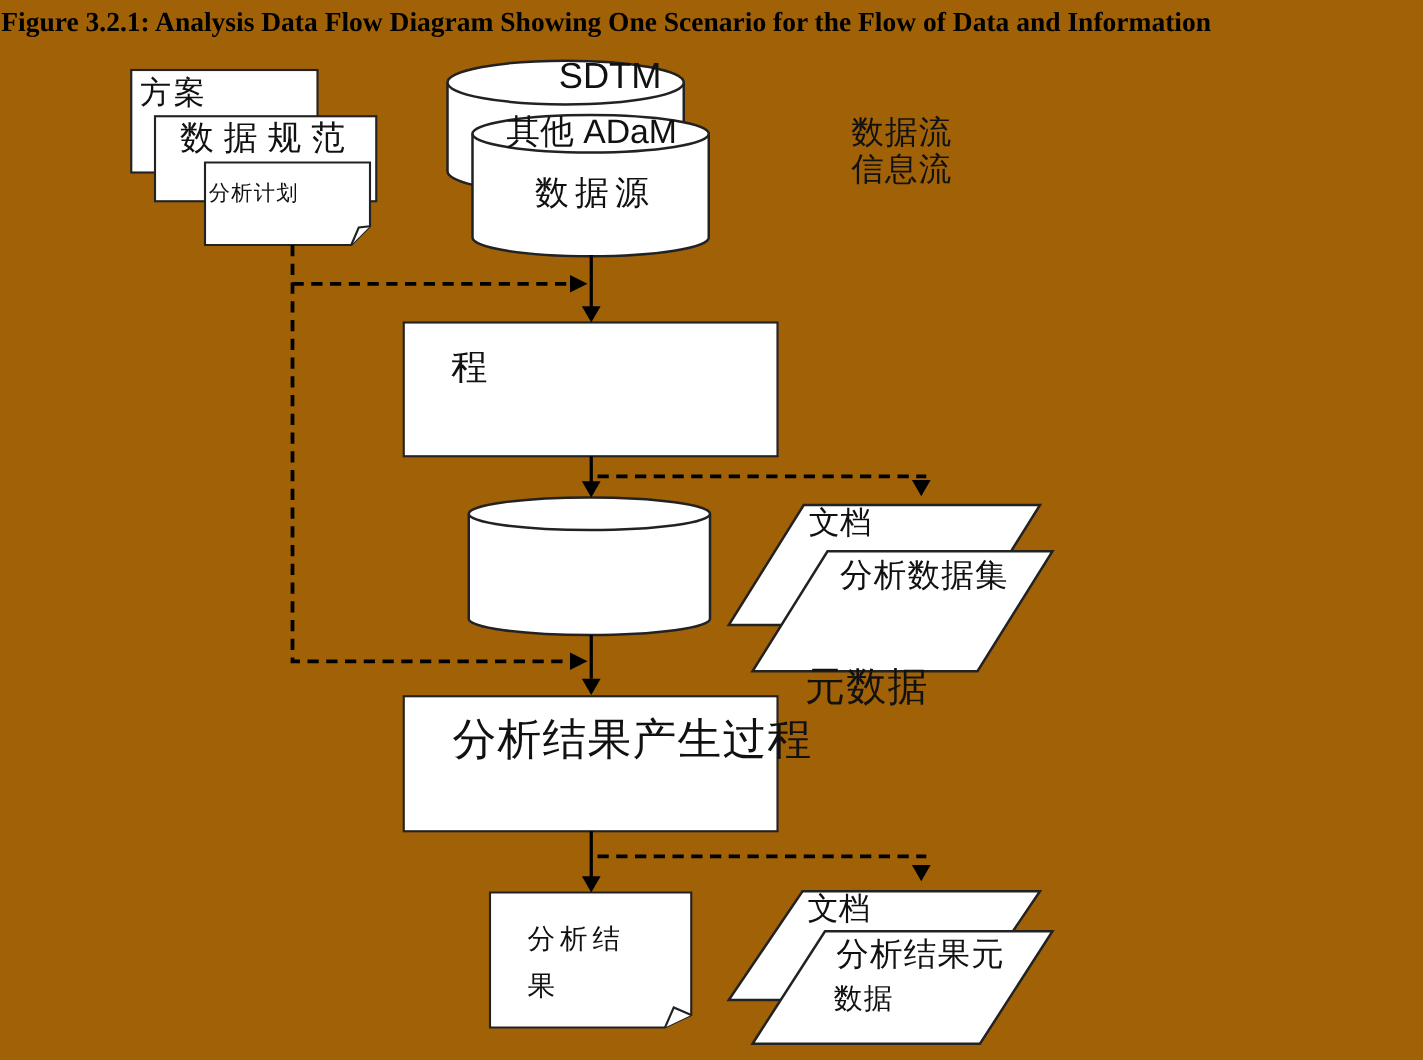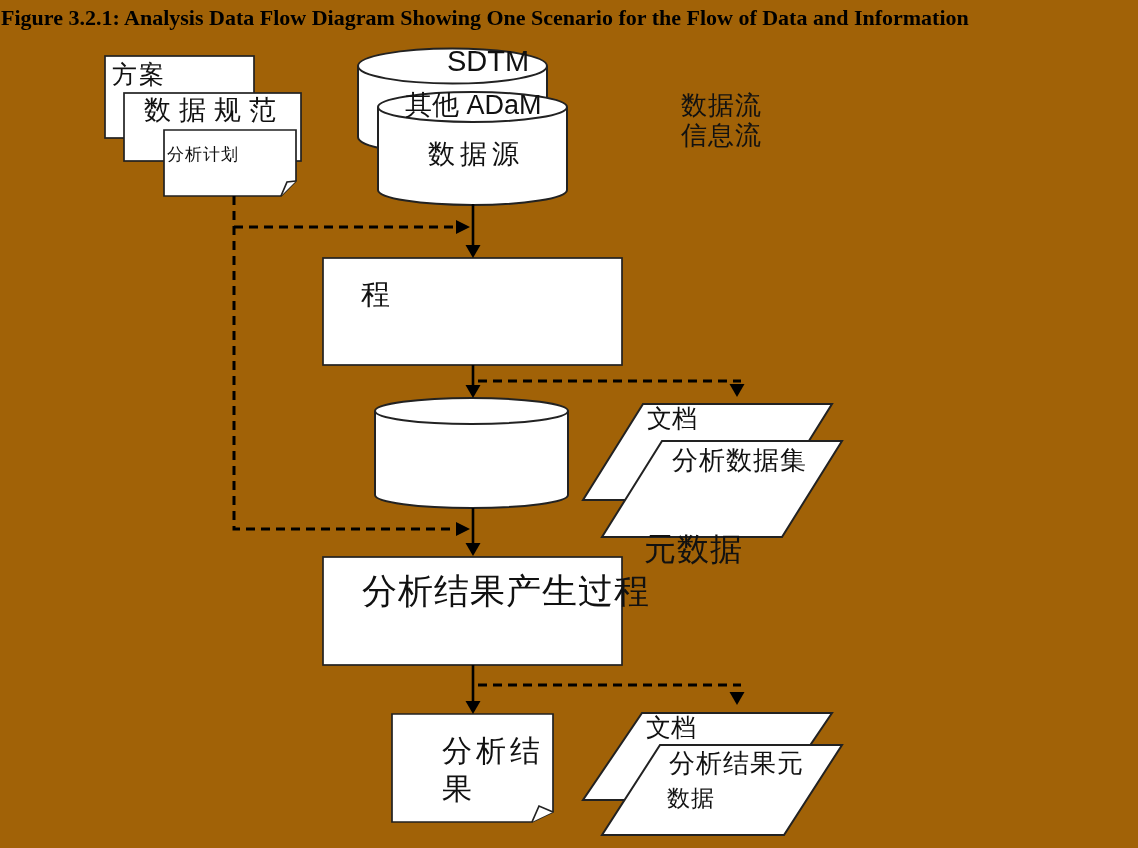--- a/index.html
+++ b/index.html
@@ -36,21 +36,21 @@
   .lbl-box1 { left:361px; top:274px; font-size:29px; letter-spacing:0px; line-height:40px; }
   
   .lbl-cylmid { left:417px; top:429px; font-size:23px; letter-spacing:1px; line-height:29px; }
   
   .lbl-stack1-back  { left:647px; top:405px; font-size:25px; }
   .lbl-stack1-l1    { left:672px; top:446px; font-size:26px; letter-spacing:1px; }
   .lbl-stack1-l2    { left:644px; top:483px; font-size:32px; letter-spacing:1px;margin-top:48px; }
   
   .lbl-box2 { left:362px; top:572px; font-size:35px; letter-spacing:1px; }
   
-  .lbl-doc2 { left:442px; top:732px; font-size:30px; letter-spacing:4px; line-height:38px; }
+  .lbl-doc2 { left:422px; top:732px; font-size:22px; letter-spacing:4px; line-height:38px; }
   
   .lbl-stack2-back  { left:646px; top:714px; font-size:25px; }
   .lbl-stack2-l1    { left:669px; top:749px; font-size:26px; letter-spacing:1px; }
   .lbl-stack2-l2    { left:667px; top:786px; font-size:23px; letter-spacing:1px; }
 </style>
 </head>
 <body>
 
 <div class="stage">
 

